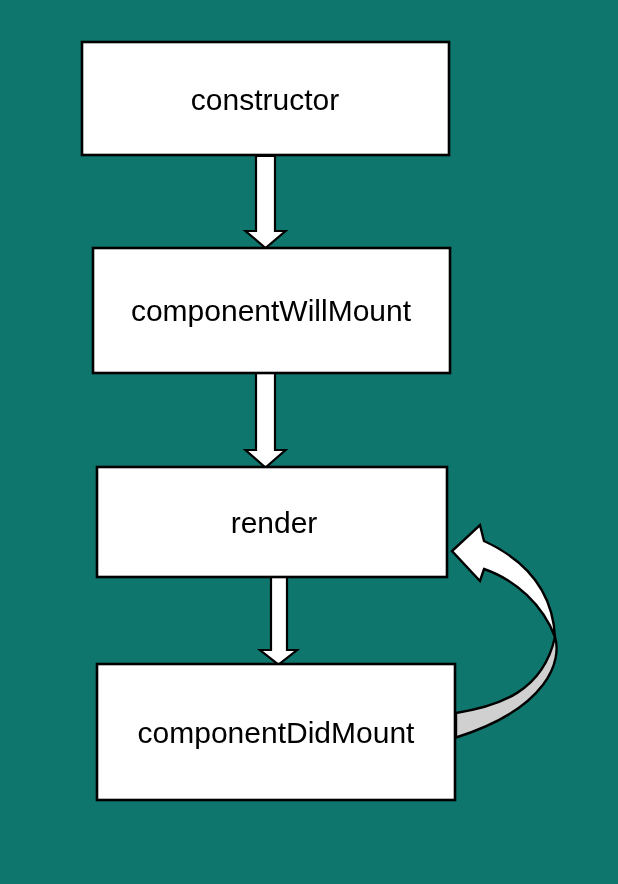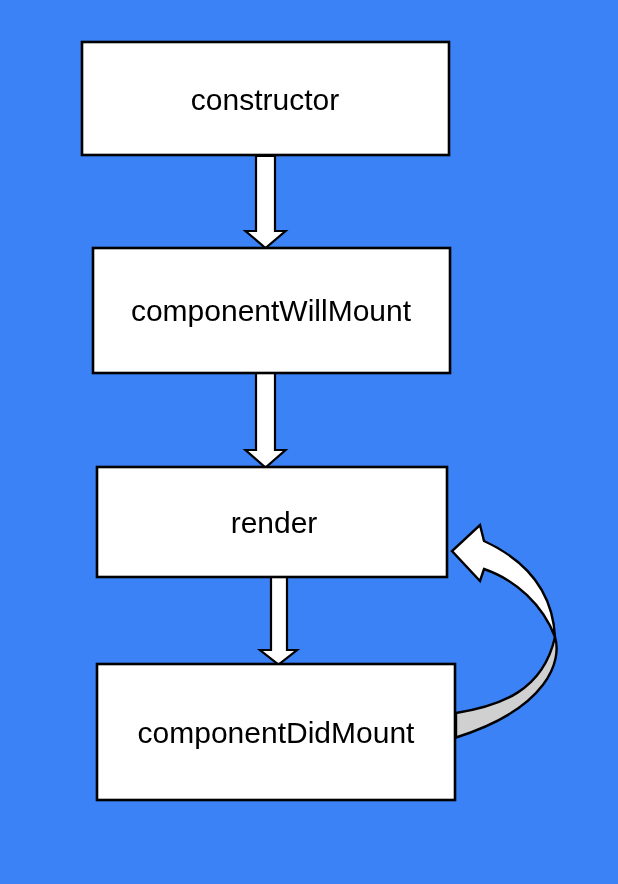--- a/index.html
+++ b/index.html
@@ -4,21 +4,21 @@
 <style>
   html, body {
     margin: 0;
     padding: 0;
     background: #ffffff;
   }
   .canvas {
     position: relative;
     width: 618px;
     height: 884px;
-    background: #3b82f6;
+    background: #0f766e;
     overflow: hidden;
   }
   svg { display: block; }
   .node-rect {
     fill: #ffffff;
     stroke: #000000;
     stroke-width: 2.6;
   }
   .node-label {
     font-family: "Liberation Sans", sans-serif;

